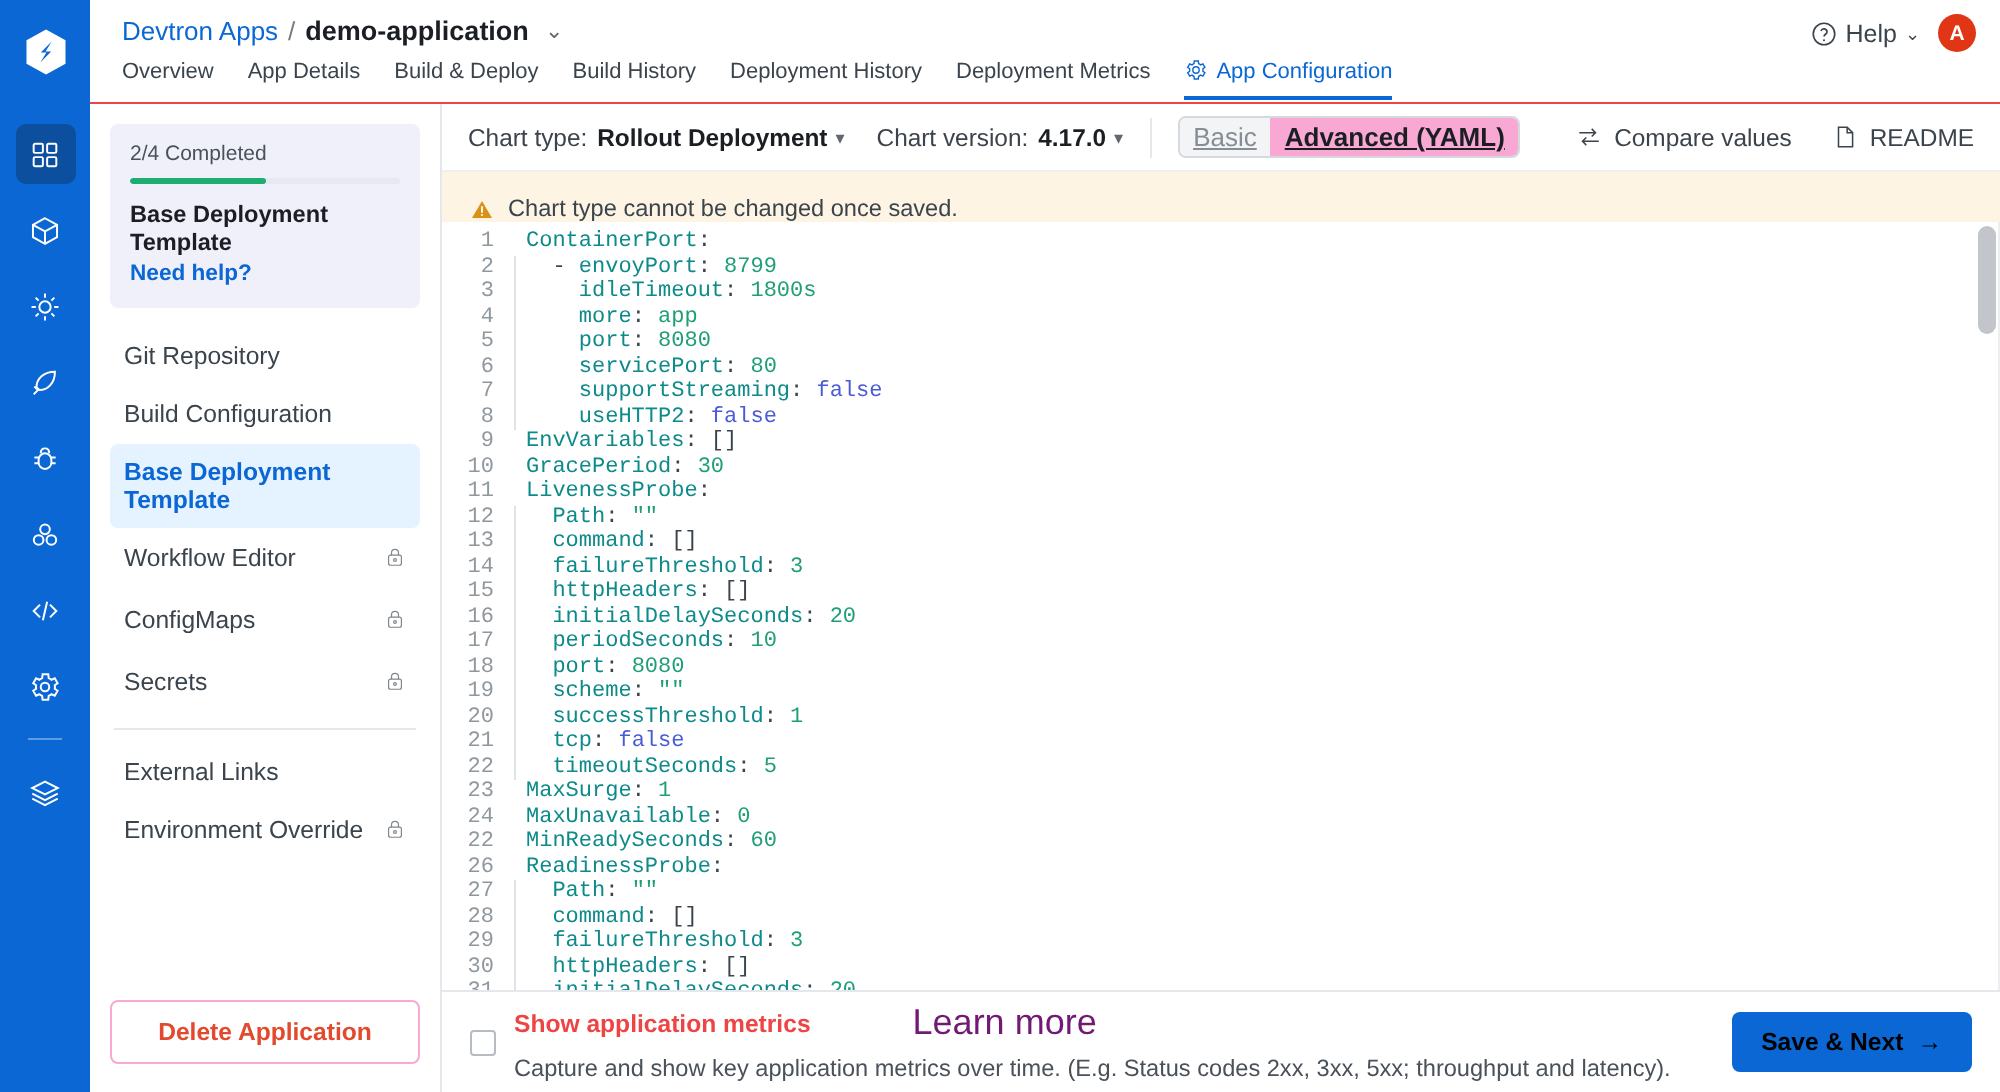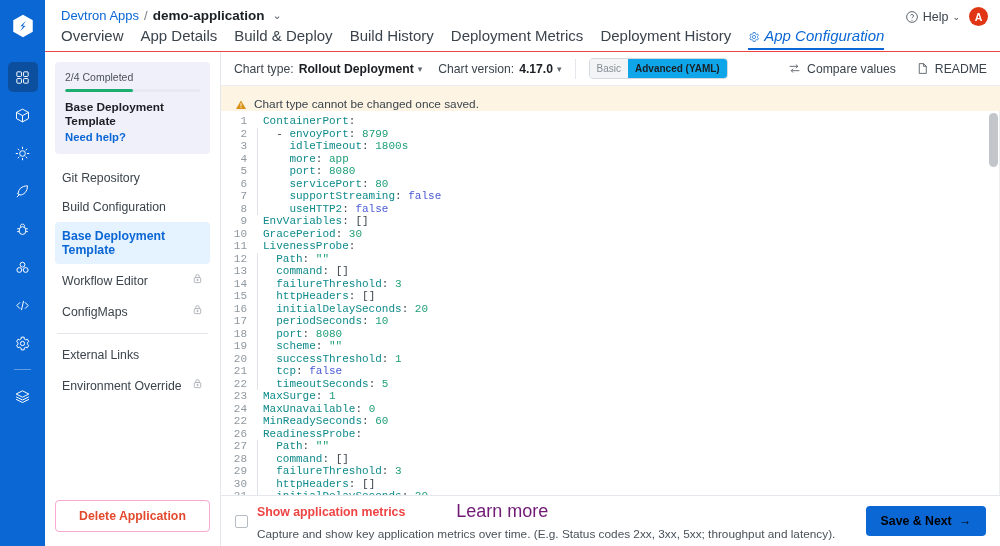--- a/index.html
+++ b/index.html
@@ -39,24 +39,24 @@
     padding: 0 14px 0 16px; position: relative; flex: 0 0 52px;
   }
   .crumbs { display: flex; align-items: center; gap: 5px; padding-top: 6px; height: 24px; }
   .crumb-link { color: #0b67d4; font-size: 13px; cursor: pointer; }
   .crumb-sep { color: #767d84; font-size: 13px; }
   .crumb-cur { color: #1b1f23; font-size: 13.5px; font-weight: bold; }
   .crumb-caret { margin-left: 3px; color: #60676e; font-size: 11px; }
 
   .tabs { display: flex; align-items: flex-end; gap: 17px; height: 26px; }
   .tab {
-    font-size: 15px; color: #3b444c; padding-bottom: 5px; cursor: pointer;
+    font-size: 11px; color: #3b444c; padding-bottom: 5px; cursor: pointer;
     white-space: nowrap; border-bottom: 2px solid transparent; line-height: 14px;
   }
-  .tab.active { color: #0b67d4; border-bottom-color: #0b67d4; display: flex; align-items: flex-end; gap: 4px; font-style: italic; }
+  .tab.active { color: #0b67d4; border-bottom-color: #0b67d4; display: flex; align-items: flex-start; gap: 4px; }
   .tab.active svg { width: 12px; height: 12px; stroke: #0b67d4; fill: none; stroke-width: 1.4; }
 
   .header-right { position: absolute; right: 12px; top: 7px; display: flex; align-items: center; gap: 9px; }
   .help-btn { display: flex; align-items: center; gap: 4px; font-size: 12.5px; color: #3b444c; cursor: pointer; }
   .help-btn svg { width: 14px; height: 14px; stroke: #3b444c; fill: none; stroke-width: 1.4; }
   .avatar {
     width: 19px; height: 19px; border-radius: 50%; background: #e03615; color: #fff;
     font-size: 10.5px; font-weight: bold; display: flex; align-items: center; justify-content: center;
     cursor: pointer;
   }
@@ -71,21 +71,21 @@
   }
   .progress-card { background: #f0f0fb; border-radius: 4px; padding: 9px 10px 11px 10px; }
   .pc-label { font-size: 10.5px; color: #4a5159; }
   .pc-bar { height: 3px; background: #e8e8f5; border-radius: 2px; margin: 6px 0 8px 0; overflow: hidden; }
   .pc-fill { height: 100%; background: #1dad70; border-radius: 2px; }
   .pc-title { font-size: 11.8px; font-weight: bold; color: #1b1f23; }
   .pc-help { font-size: 11.3px; font-weight: bold; color: #0b67d4; margin-top: 3px; cursor: pointer; }
 
   .nav { margin-top: 10px; }
   .nav-item {
-    display: flex; align-items: flex-end; justify-content: space-between;
+    display: flex; align-items: flex-start; justify-content: space-between;
     font-size: 12.3px; color: #3b444c; padding: 7px 7px; border-radius: 4px; cursor: pointer;
     margin-bottom: 1px;
   }
   .nav-item.active { background: #e5f2ff; color: #0b67d4; font-weight: bold; }
   .lock svg { width: 11px; height: 13px; stroke: #7e868e; fill: none; stroke-width: 1.3; }
   .nav-sep { height: 1px; background: #e4e7eb; margin: 7px 2px 7px 2px; }
   .side-spacer { flex: 1; }
   .del-btn {
     border: 1px solid #f9a8d4; color: #e2492d; background: #fff; border-radius: 4px;
     font-size: 12.3px; font-weight: bold; padding: 8px 0; margin-bottom: 14px;
@@ -99,24 +99,24 @@
     height: 34px; flex: 0 0 34px; display: flex; align-items: center;
     padding: 0 13px; border-bottom: 1px solid #edeff1; position: relative;
   }
   .tb-label { font-size: 12.2px; color: #3b444c; }
   .tb-value { font-size: 12.2px; color: #1b1f23; font-weight: bold; margin-left: 5px; }
   .tb-caret { font-size: 9px; color: #60676e; margin-left: 4px; }
   .tb-group { display: flex; align-items: center; cursor: pointer; }
   .tb-div { width: 1px; height: 20px; background: #e4e7eb; margin: 0 13px; }
   .seg { display: flex; border: 1px solid #d5d9de; border-radius: 4px; overflow: hidden; height: 21px; }
   .seg-btn {
-    font-size: 10px; padding: 0 7px; display: flex; align-items: center; cursor: pointer;
-    background: #f2f4f6; color: #858d95; border: none; font-family: inherit;
-  }
-  .seg-btn.active { background: #0ea5e9; color: #1b1f23; font-weight: bold; }
+    font-size: 13px; padding: 0 7px; display: flex; align-items: center; cursor: pointer;
+    background: #f2f4f6; color: #858d95; border: none; font-family: inherit; text-decoration: underline;
+  }
+  .seg-btn.active { background: #f9a8d4; color: #1b1f23; font-weight: bold; }
   .tb-right { margin-left: auto; display: flex; align-items: center; gap: 20px; }
   .tb-act { display: flex; align-items: center; gap: 6px; font-size: 12.2px; color: #3b444c; cursor: pointer; }
   .tb-act svg { width: 13px; height: 13px; stroke: #3b444c; fill: none; stroke-width: 1.4; }
 
   .warn {
     background: #fdf4e4; height: 25px; flex: 0 0 25px; display: flex; align-items: flex-end;
     gap: 7px; padding: 0 14px; font-size: 11.8px; color: #3b444c;
   }
   .warn svg { width: 12px; height: 12px; }
 
@@ -251,22 +251,22 @@
         <span class="crumb-link">Devtron Apps</span>
         <span class="crumb-sep">/</span>
         <span class="crumb-cur">demo-application</span>
         <span class="crumb-caret">⌄</span>
       </div>
       <div class="tabs">
         <div class="tab">Overview</div>
         <div class="tab">App Details</div>
         <div class="tab">Build &amp; Deploy</div>
         <div class="tab">Build History</div>
+        <div class="tab">Deployment History</div>
         <div class="tab">Deployment Metrics</div>
-        <div class="tab">Deployment History</div>
         <div class="tab active">
           <svg viewBox="0 0 24 24">
             <circle cx="12" cy="12" r="3.2"></circle>
             <path d="M19 12a7 7 0 0 0-.1-1.2l2-1.5-2-3.4-2.3 1a7 7 0 0 0-2-1.2L14.3 3h-4l-.3 2.7a7 7 0 0 0-2 1.2l-2.3-1-2 3.4 2 1.5a7 7 0 0 0 0 2.4l-2 1.5 2 3.4 2.3-1a7 7 0 0 0 2 1.2l.3 2.7h4l.3-2.7a7 7 0 0 0 2-1.2l2.3 1 2-3.4-2-1.5A7 7 0 0 0 19 12z"></path>
           </svg>
           <span>App Configuration</span>
         </div>
       </div>
       <div class="header-right">
         <div class="help-btn">
@@ -309,20 +309,30 @@
             <span class="lock">
               <svg viewBox="0 0 24 24">
                   <rect x="5" y="10" width="14" height="11" rx="2.2"></rect>
                   <path d="M8.2 10V7.4a3.8 3.8 0 0 1 7.6 0V10"></path>
                   <circle cx="12" cy="15.2" r="1.5"></circle>
                 </svg>
             </span>
           </div>
           <div class="nav-item">
             <span>ConfigMaps</span>
+            <span class="lock">
+              <svg viewBox="0 0 24 24">
+                  <rect x="5" y="10" width="14" height="11" rx="2.2"></rect>
+                  <path d="M8.2 10V7.4a3.8 3.8 0 0 1 7.6 0V10"></path>
+                  <circle cx="12" cy="15.2" r="1.5"></circle>
+                </svg>
+            </span>
+          </div>
+          <div class="nav-item">
+            <span>Secrets</span>
             <span class="lock">
               <svg viewBox="0 0 24 24">
                   <rect x="5" y="10" width="14" height="11" rx="2.2"></rect>
                   <path d="M8.2 10V7.4a3.8 3.8 0 0 1 7.6 0V10"></path>
                   <circle cx="12" cy="15.2" r="1.5"></circle>
                 </svg>
             </span>
           </div>
 
           <div class="nav-sep"></div>

